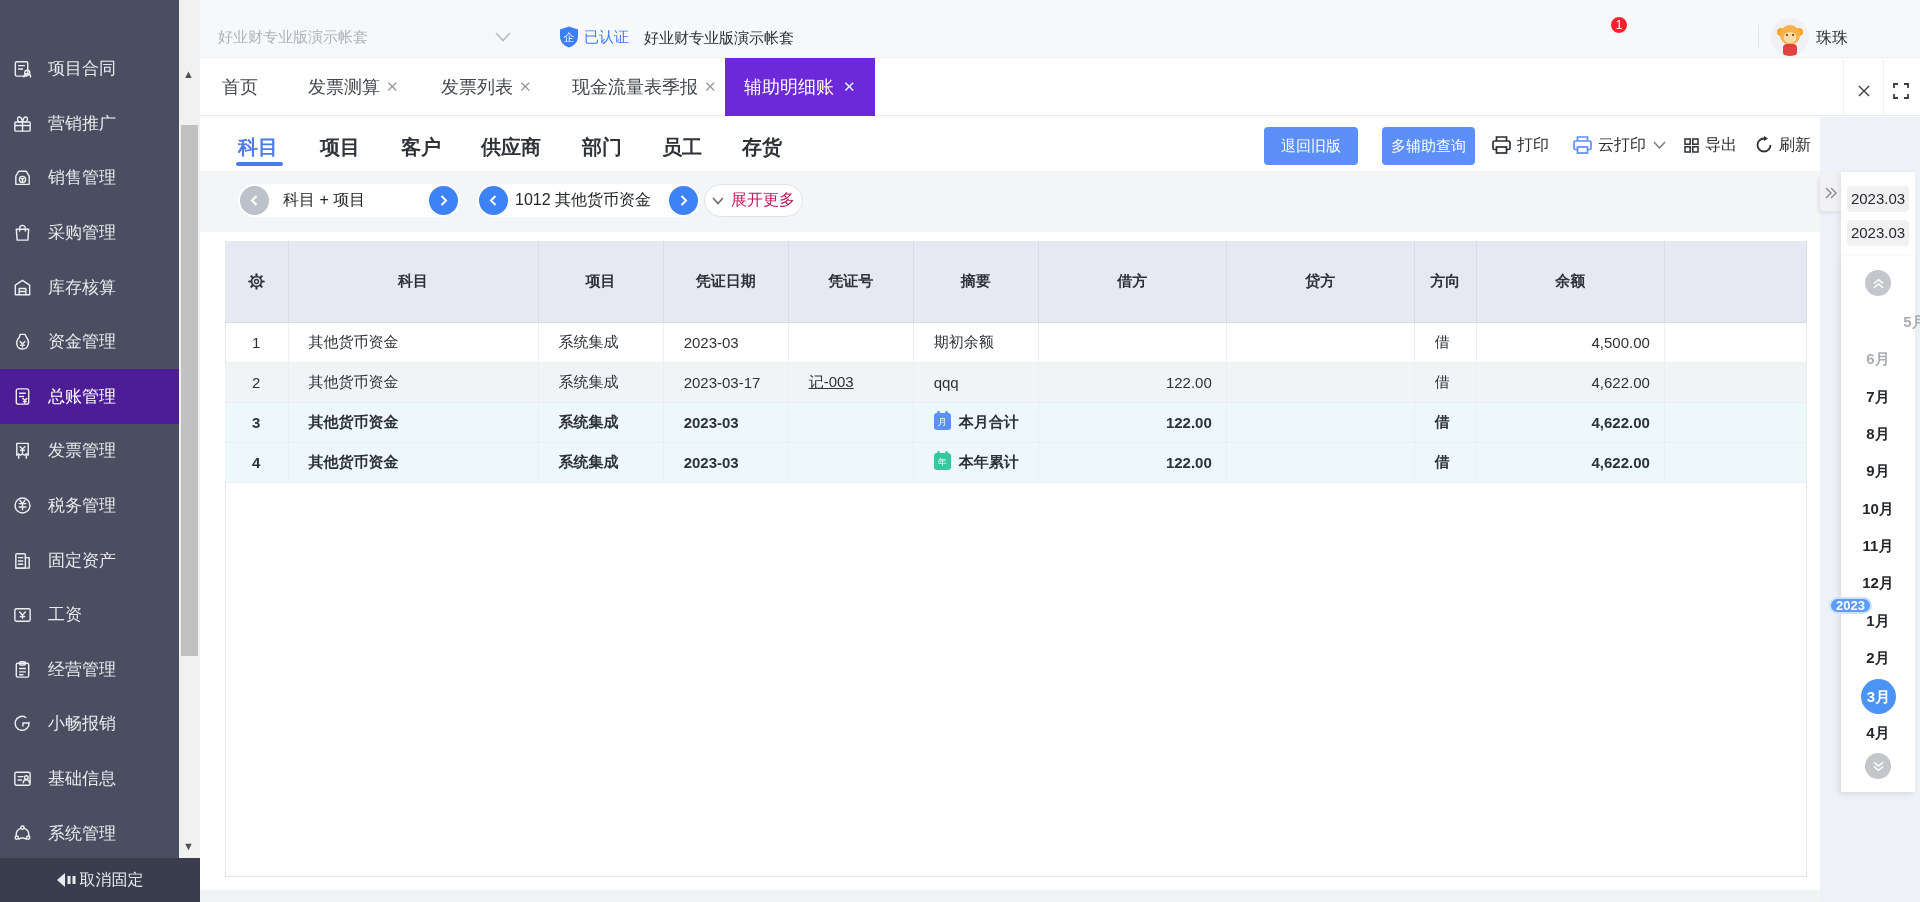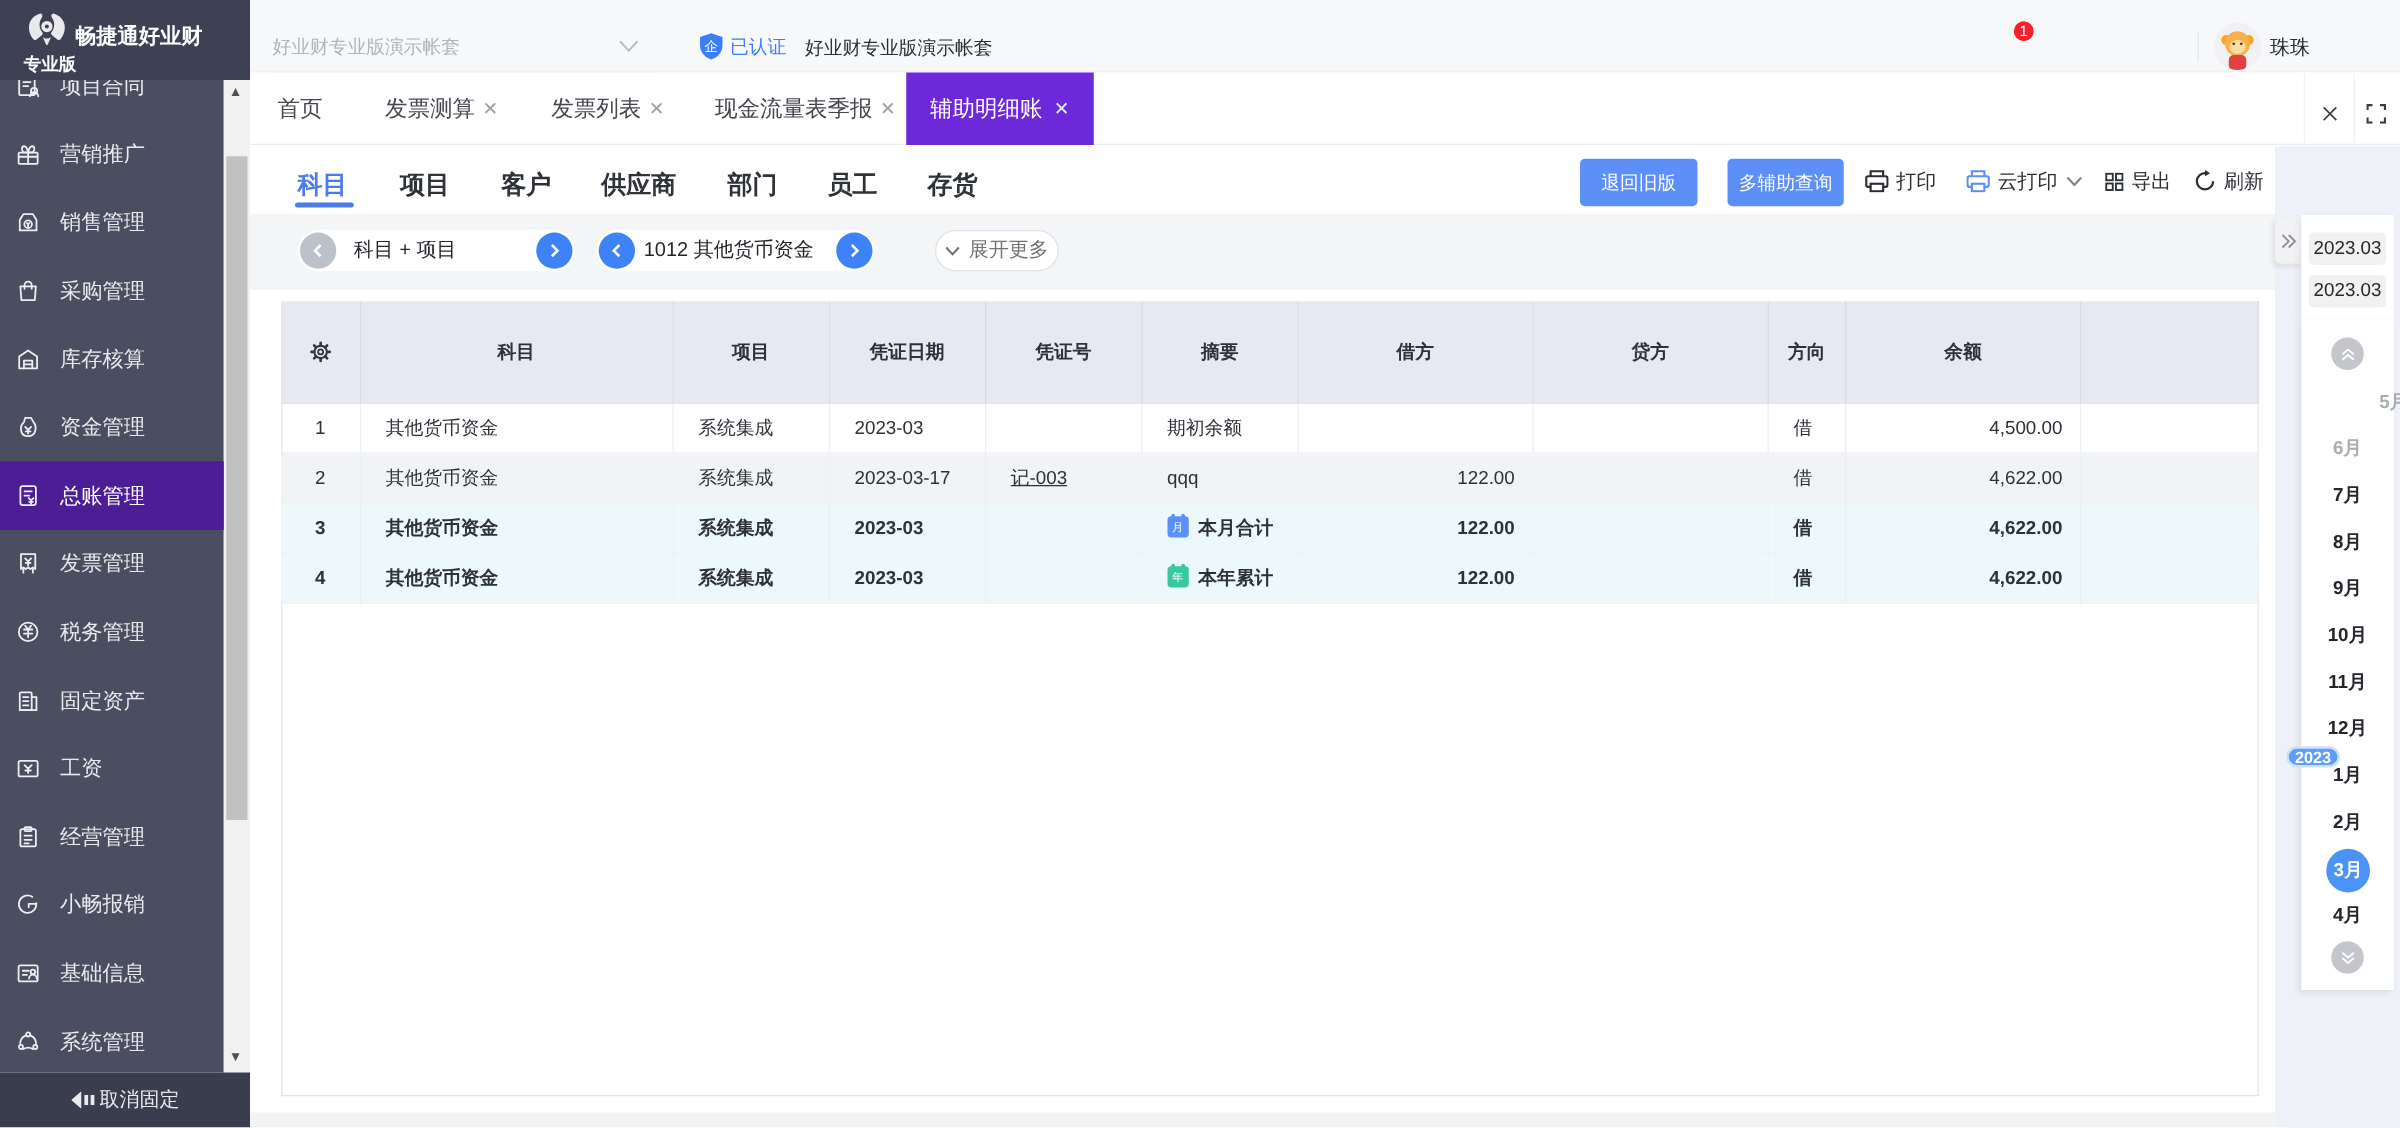--- a/index.html
+++ b/index.html
@@ -50,21 +50,21 @@
 #toolbar-row { left:200px; top:116px; width:1620px; height:55px; background:#fff; }
 .ctab { top:134px; font-size:20px; font-weight:bold; color:#2F3238; }
 .ctab.on { color:#4D7BE8; }
 #ctab-line { left:236px; top:162px; width:47px; height:4px; border-radius:2px; background:#4D7BE8; }
 .btn-blue { top:127px; height:38px; background:#5C8FF7; border-radius:4px; color:#fff; font-size:15px; display:flex; align-items:center; justify-content:center; }
 .tool-item { top:134px; height:22px; display:flex; align-items:center; font-size:16px; color:#2B2E33; }
 #filter-band { left:200px; top:171px; width:1620px; height:61px; background:#F4F5F7; }
 .pill { top:184px; height:33px; background:#fff; border-radius:17px; display:flex; align-items:center; font-size:16px; color:#23262B; }
 .pc { width:29px; height:29px; border-radius:50%; flex:none; display:flex; align-items:center; justify-content:center; }
 .pc svg { width:13px; height:13px; }
-#pill-more { left:748px; top:184px; width:99px; height:33px; background:#fff; border:1px solid #DFE2E8; border-radius:17px; display:flex; align-items:center; justify-content:center; font-size:16px; color:#737373; }
+#pill-more { left:704px; top:184px; width:99px; height:33px; background:#fff; border:1px solid #DFE2E8; border-radius:17px; display:flex; align-items:center; justify-content:center; font-size:16px; color:#be185d; }
 #white-main { left:200px; top:232px; width:1620px; height:658px; background:#fff; }
 #pagebg-right { left:1820px; top:117px; width:100px; height:785px; background:#EEF1F7; }
 #pagebg-bottom { left:200px; top:890px; width:1620px; height:12px; background:#F2F3F5; }
 
 
 #card { left:225px; top:241px; width:1582px; height:636px; border:1px solid #E2E5EA; border-top:none; background:#fff; }
 #table { left:225px; top:241px; width:1582px; border-collapse:collapse; table-layout:fixed; font-size:15px; color:#2E3138; }
 #table th { background:#E6E9F2; height:81px; font-size:15px; font-weight:bold; color:#2E3138; border-right:1px solid #D9DCE5; border-bottom:1px solid #D9DCE5; }
 #table td { height:40px; border-right:1px solid #EBEEF3; border-bottom:1px solid #EBEEF3; padding:0 14px 0 20px; white-space:nowrap; overflow:hidden; }
 #table td.ctr { text-align:center; padding:0; }
@@ -158,31 +158,20 @@
           <circle cx="15" cy="10" r="1.9"></circle>
           <path d="M11.8 15.5 a3.2 3.2 0 0 1 6.4 0"></path>
         </svg>基础信息</div>
       <div class="abs mitem" style="top:805.8px;"><svg viewBox="0 0 22 22" fill="none" stroke="#EDEEF2" stroke-width="1.5" stroke-linecap="round" stroke-linejoin="round">
           <circle cx="11" cy="4.8" r="1.7"></circle>
           <circle cx="5" cy="15.3" r="1.7"></circle>
           <circle cx="17" cy="15.3" r="1.7"></circle>
           <path d="M13 5.6 A7.6 7.6 0 0 1 17.6 13.2 M4.4 13.2 A7.6 7.6 0 0 1 9 5.6 M7 17 A7.6 7.6 0 0 1 15 17"></path>
         </svg>系统管理</div>
     </div>
-  <div class="abs" id="side-logo">
-    <svg class="abs" style="left:22px;top:10px;" width="31" height="27" viewBox="0 0 31 27">
-      <path d="M9.8 0.9 C5.2 2.2 2.2 5.6 1.4 9.6 C0.6 13.8 1.8 18 4.6 21.3 C5.3 22.1 6.3 22.2 7.2 21.5 L11.4 18.1 C12.3 17.4 12.4 16.5 11.7 15.6 C9.1 12.3 8.9 8.1 11.3 4.4 C12.5 2.6 11.8 0.8 9.8 0.9 Z" fill="#E9E9ED"></path>
-      <path d="M21.2 0.9 C25.8 2.2 28.8 5.6 29.6 9.6 C30.4 13.8 29.2 18 26.4 21.3 C25.7 22.1 24.7 22.2 23.8 21.5 L19.6 18.1 C18.7 17.4 18.6 16.5 19.3 15.6 C21.9 12.3 22.1 8.1 19.7 4.4 C18.5 2.6 19.2 0.8 21.2 0.9 Z" fill="#E9E9ED"></path>
-      <path d="M12.2 19.6 C13.3 20.4 14.3 20.8 15.5 20.8 C16.7 20.8 17.7 20.4 18.8 19.6 L16.2 25.6 C15.8 26.4 15.2 26.4 14.8 25.6 Z" fill="#E9E9ED"></path>
-      <circle cx="15.5" cy="11.2" r="4.5" fill="#E9E9ED"></circle>
-      <circle cx="15.5" cy="11.2" r="1.6" fill="#3E4153"></circle>
-    </svg>
-    <div class="abs" id="logo-title">畅捷通好业财</div>
-    <div class="abs" id="logo-sub">专业版</div>
-  </div>
   <div class="abs" id="side-bottom"><svg width="19" height="14" viewBox="0 0 19 14" style="margin-right:4px;">
         <path d="M8 0 L8 14 L0 7 Z" fill="#E9EAEE"></path>
         <rect x="10.5" y="3" width="3" height="8" fill="#E9EAEE"></rect>
         <rect x="15.5" y="3" width="3" height="8" fill="#E9EAEE"></rect>
       </svg>取消固定</div>
 
   <div class="abs" id="topbar"></div>
   <div class="abs" id="acct-select">好业财专业版演示帐套</div>
   <svg class="abs" id="acct-caret" width="16" height="10" viewBox="0 0 16 10">
       <path d="M1 1 L8 8.5 L15 1" fill="none" stroke="#B9BCC3" stroke-width="1.6"></path>

